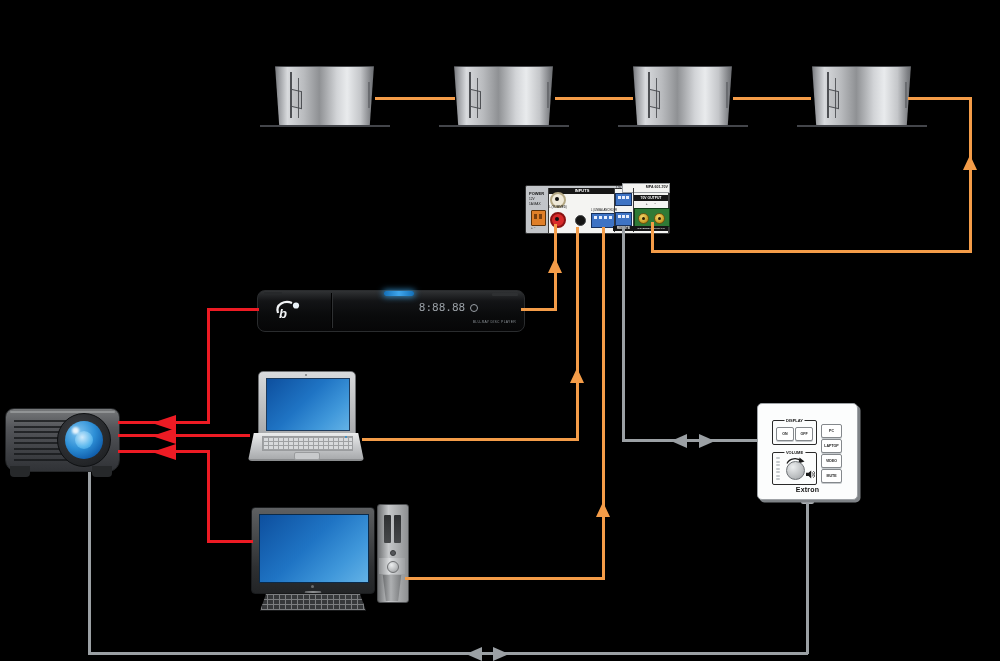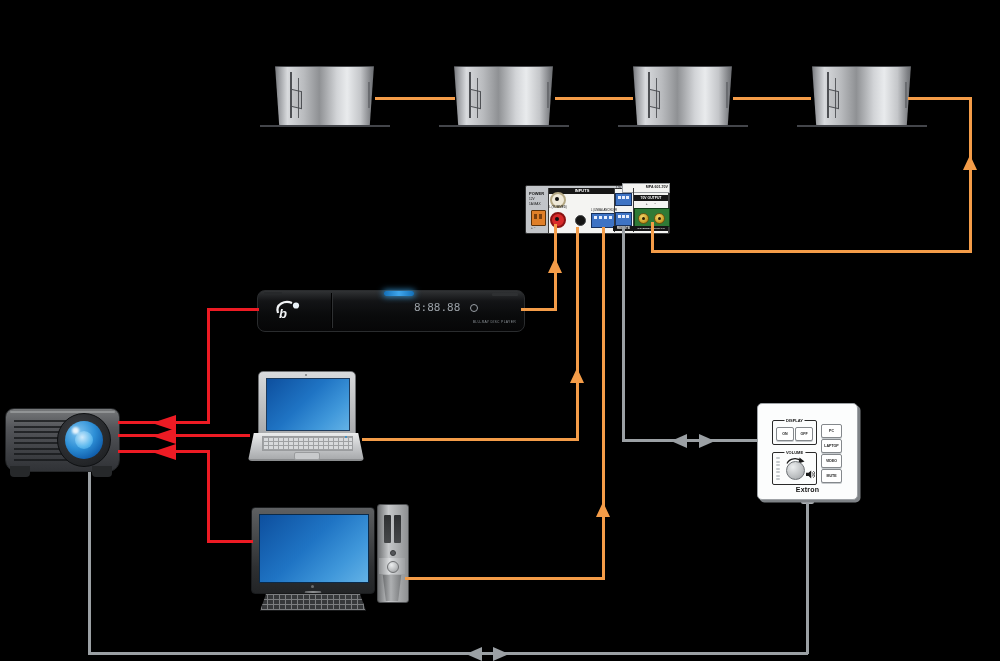--- a/index.html
+++ b/index.html
@@ -153,21 +153,21 @@
     <div class="d" style="left:73px;top:2px;width:1px;height:35px;background:#000;box-shadow:1px 0 0 #2e3032;"></div>
 
     <svg class="d" style="left:12px;top:6px;" width="36" height="26" viewBox="0 0 36 26">
       <path d="M8 16 C5 7 15 3 22 6" stroke="#f2f4f6" stroke-width="2.2" fill="none"></path>
       <circle cx="26" cy="8.5" r="3.1" fill="#eaf2f8"></circle>
       <text x="9" y="21" font-size="13" font-weight="bold" font-style="italic" fill="#f2f4f6" font-family="Liberation Sans, sans-serif">b</text>
     </svg>
 
     <div class="d" style="left:126px;top:0px;width:30px;height:4.5px;border-radius:2px;background:linear-gradient(90deg,#1470b8,#3fa6ec,#1470b8);box-shadow:0 0 6px 1px rgba(60,170,240,0.8);"></div>
 
-    <div class="t" style="left:156px;top:10px;width:56px;text-align:left;font-family:'DejaVu Sans Mono',monospace;font-size:11px;color:#9aa0a6;letter-spacing:0;">8:88.88</div>
+    <div class="t" style="left:156px;top:10px;width:56px;text-align:center;font-family:'DejaVu Sans Mono',monospace;font-size:11px;color:#9aa0a6;letter-spacing:0;">8:88.88</div>
     <div class="rca" style="left:212px;top:13px;width:6px;height:6px;border:1.4px solid #9aa0a6;"></div>
 
     <div class="d" style="left:234px;top:2px;width:26px;height:3px;background:#2e3032;border-radius:1px;"></div>
     <div class="t" style="left:196px;top:29px;width:62px;text-align:right;font-size:3.4px;color:#8a9096;letter-spacing:0.3px;">BLU-RAY DISC PLAYER</div>
   </div>
 
   <div class="d" style="left:248px;top:370px;width:116px;height:90px;">
     <div class="d" style="left:10px;top:1px;width:96px;height:62px;border-radius:5px 5px 0 0;background:linear-gradient(180deg,#d8dadc,#a8aaac);border:1px solid #6f7173;">
       <div class="rca" style="left:46px;top:1.5px;width:2px;height:2px;background:#7a7c7e;"></div>
       <div class="d screen-blue" style="position:absolute;left:7px;top:6px;width:82px;height:51px;border:1px solid #1c3a5c;"></div>

